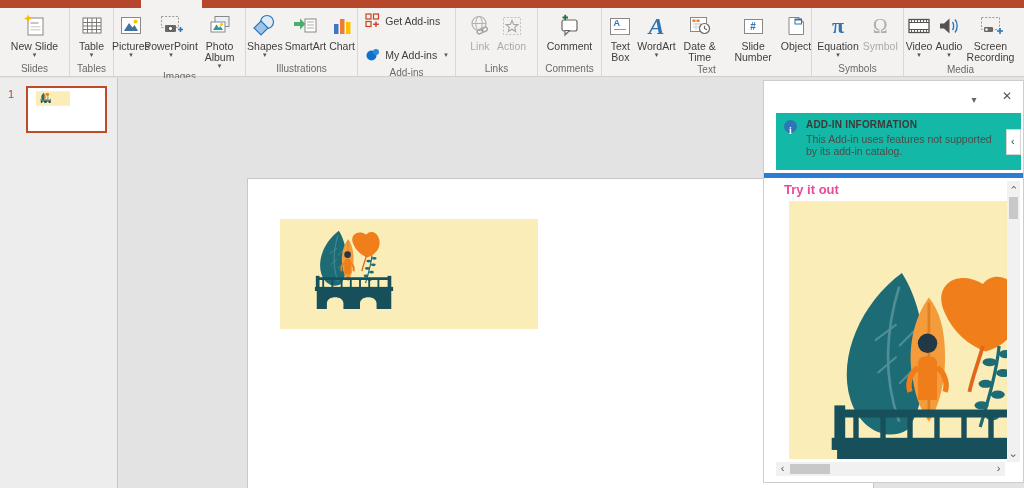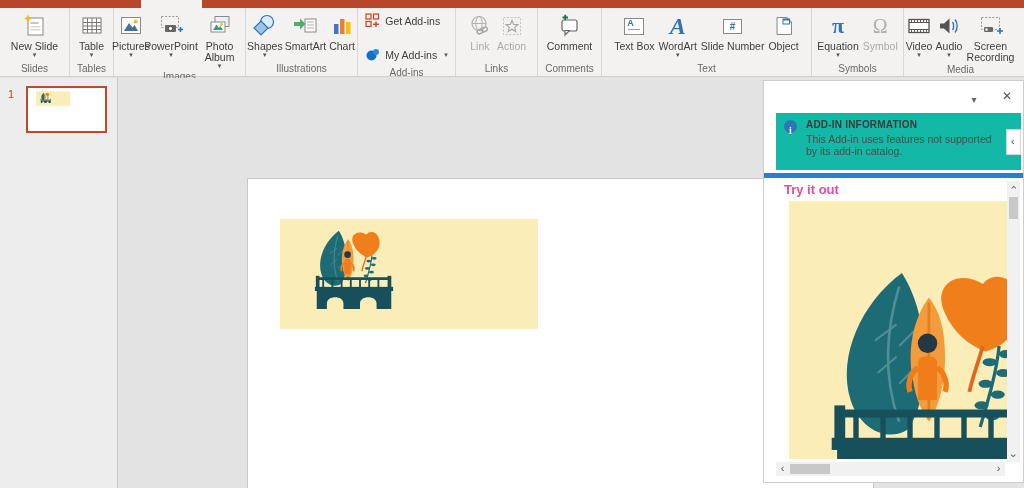--- a/index.html
+++ b/index.html
@@ -339,20 +339,33 @@
       </div>
       <div class="rbtn">
         <span class="ricon">
           <span class="glyph-wa">A</span>
         </span>
         <span class="rlabel">WordArt</span>
         <span class="caret"></span>
       </div>
       <div class="rbtn">
         <span class="ricon">
+          <svg width="26" height="26" viewBox="0 0 26 26">
+              <rect x="3.5" y="4.5" width="16" height="14" fill="#fff" stroke="#8A8886"></rect>
+              <rect x="5.5" y="6.5" width="3" height="2.5" fill="#ED7D31"></rect>
+              <rect x="9.5" y="6.5" width="3" height="2.5" fill="#ED7D31"></rect>
+              <path d="M5.5,11 H17 M5.5,14 H17 M9,9.5 V17 M13,9.5 V17" stroke="#C9C7C5" stroke-width="0.9"></path>
+              <circle cx="17.5" cy="15.5" r="5" fill="#fff" stroke="#6B6967" stroke-width="1.2"></circle>
+              <path d="M17.5,12.8 V15.5 L20,16.8" stroke="#6B6967" stroke-width="1.2" fill="none"></path>
+            </svg>
+        </span>
+        <span class="rlabel">Date &amp; Time</span>
+      </div>
+      <div class="rbtn">
+        <span class="ricon">
           <span class="box-icon icon-slidenum">
               <span>#</span>
             </span>
         </span>
         <span class="rlabel">Slide Number</span>
       </div>
       <div class="rbtn">
         <span class="ricon">
           <svg width="26" height="26" viewBox="0 0 26 26">
               <path d="M6,4.5 H16 L20.5,9 V21.5 H6 Z" fill="#fff" stroke="#8A8886"></path>

